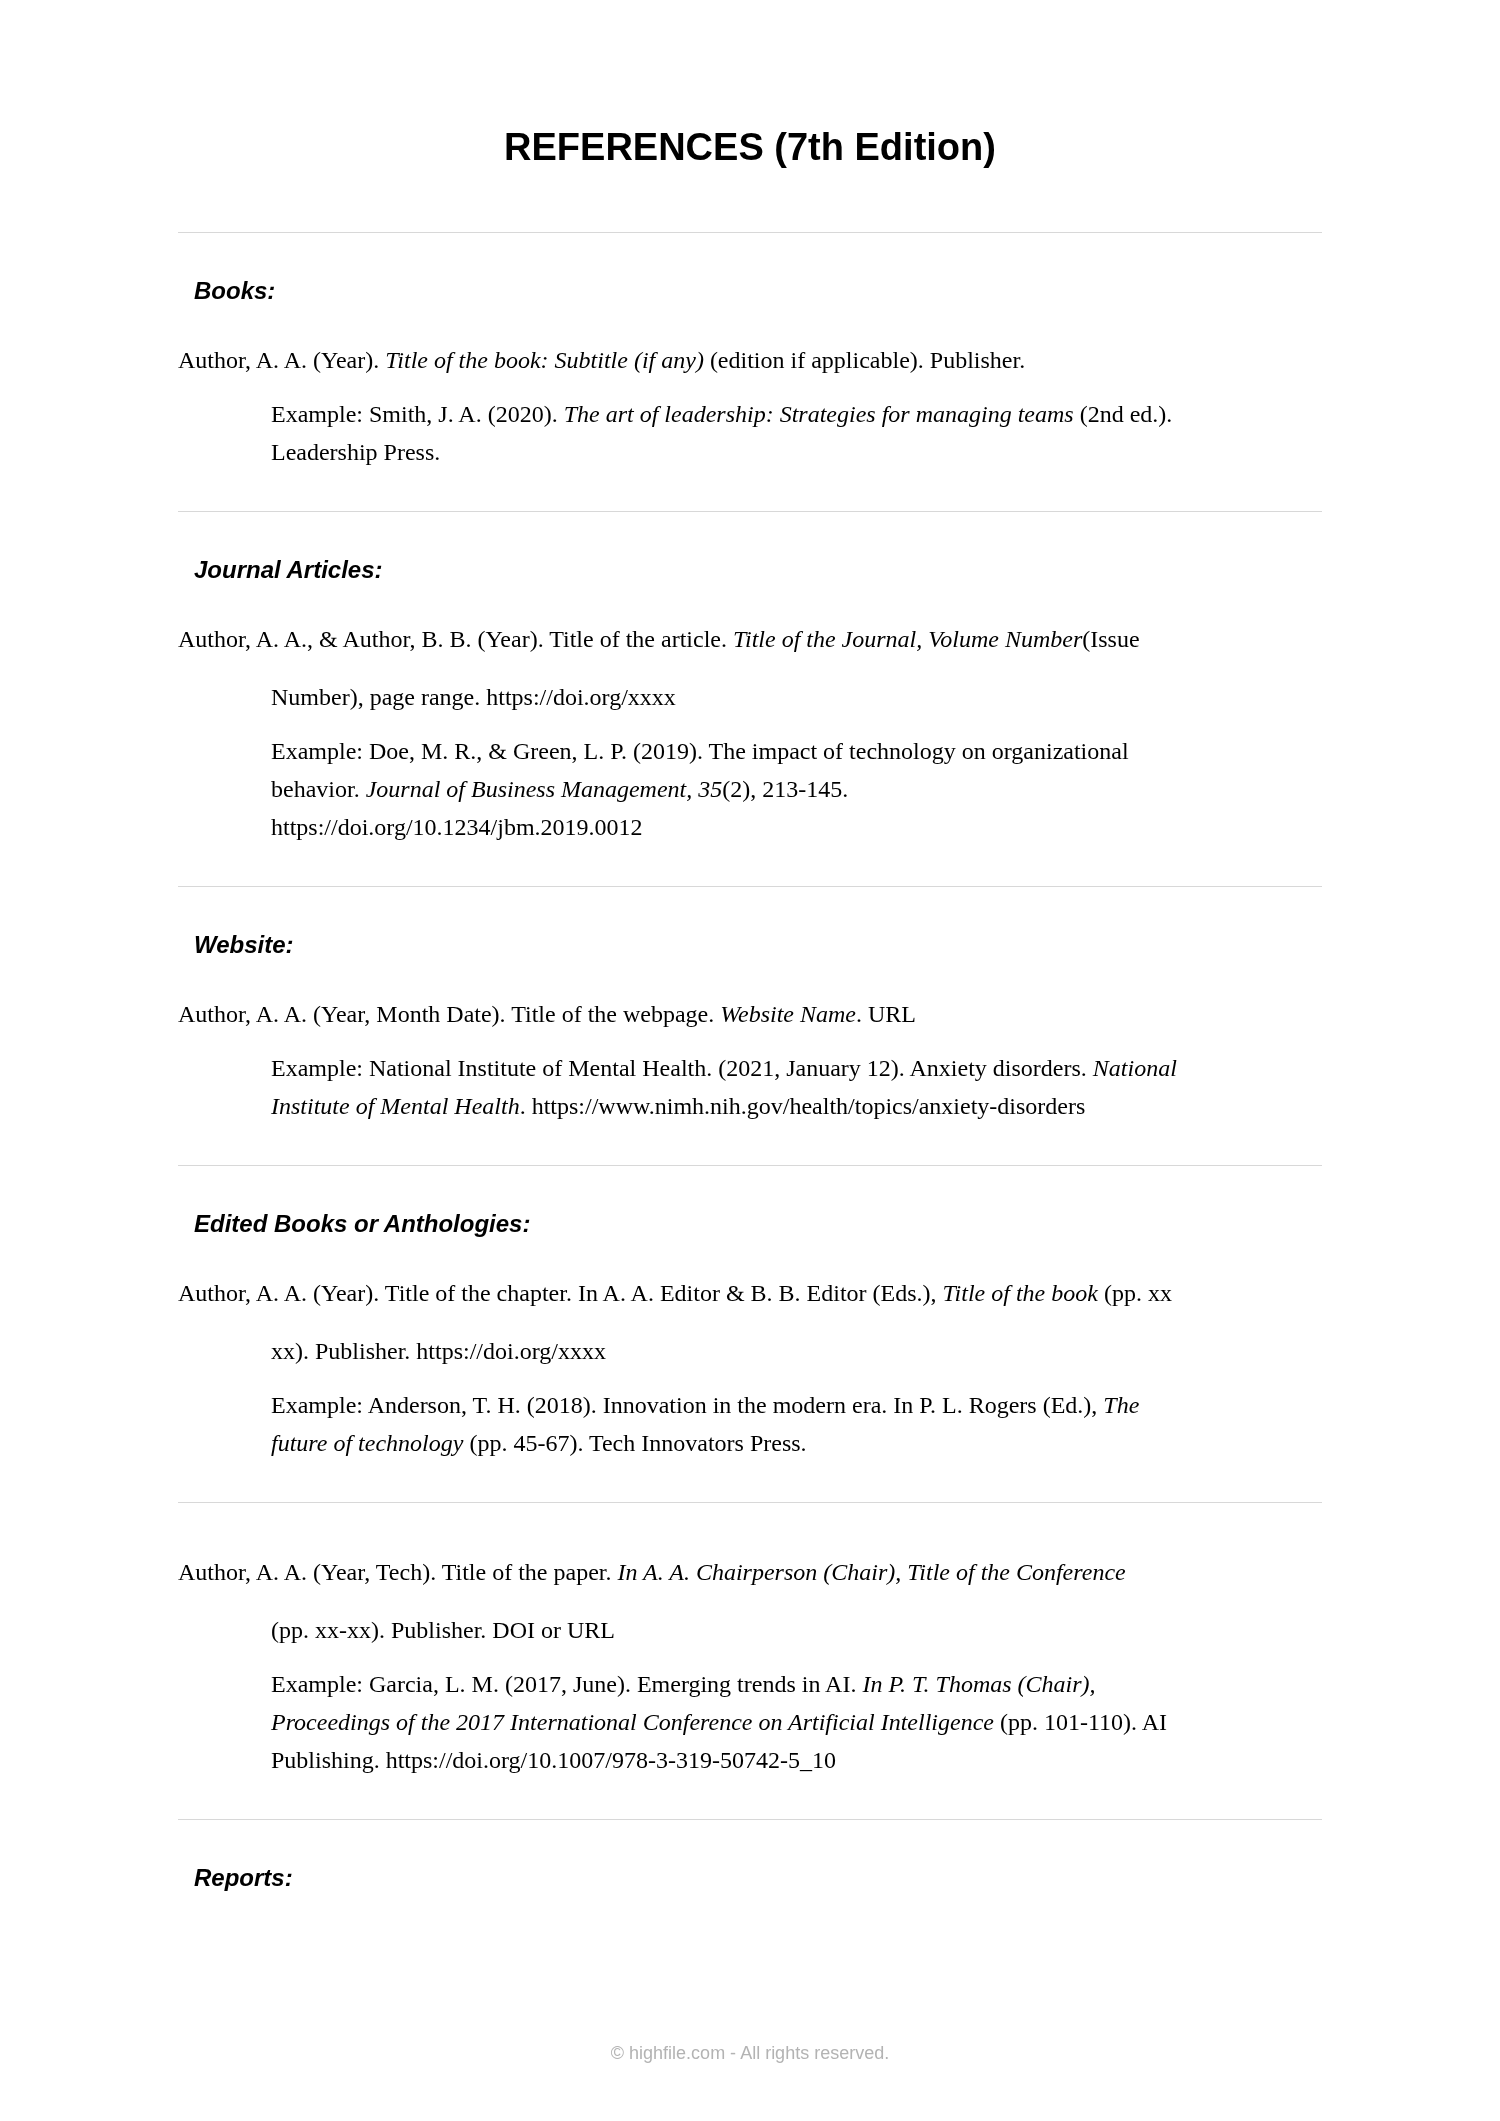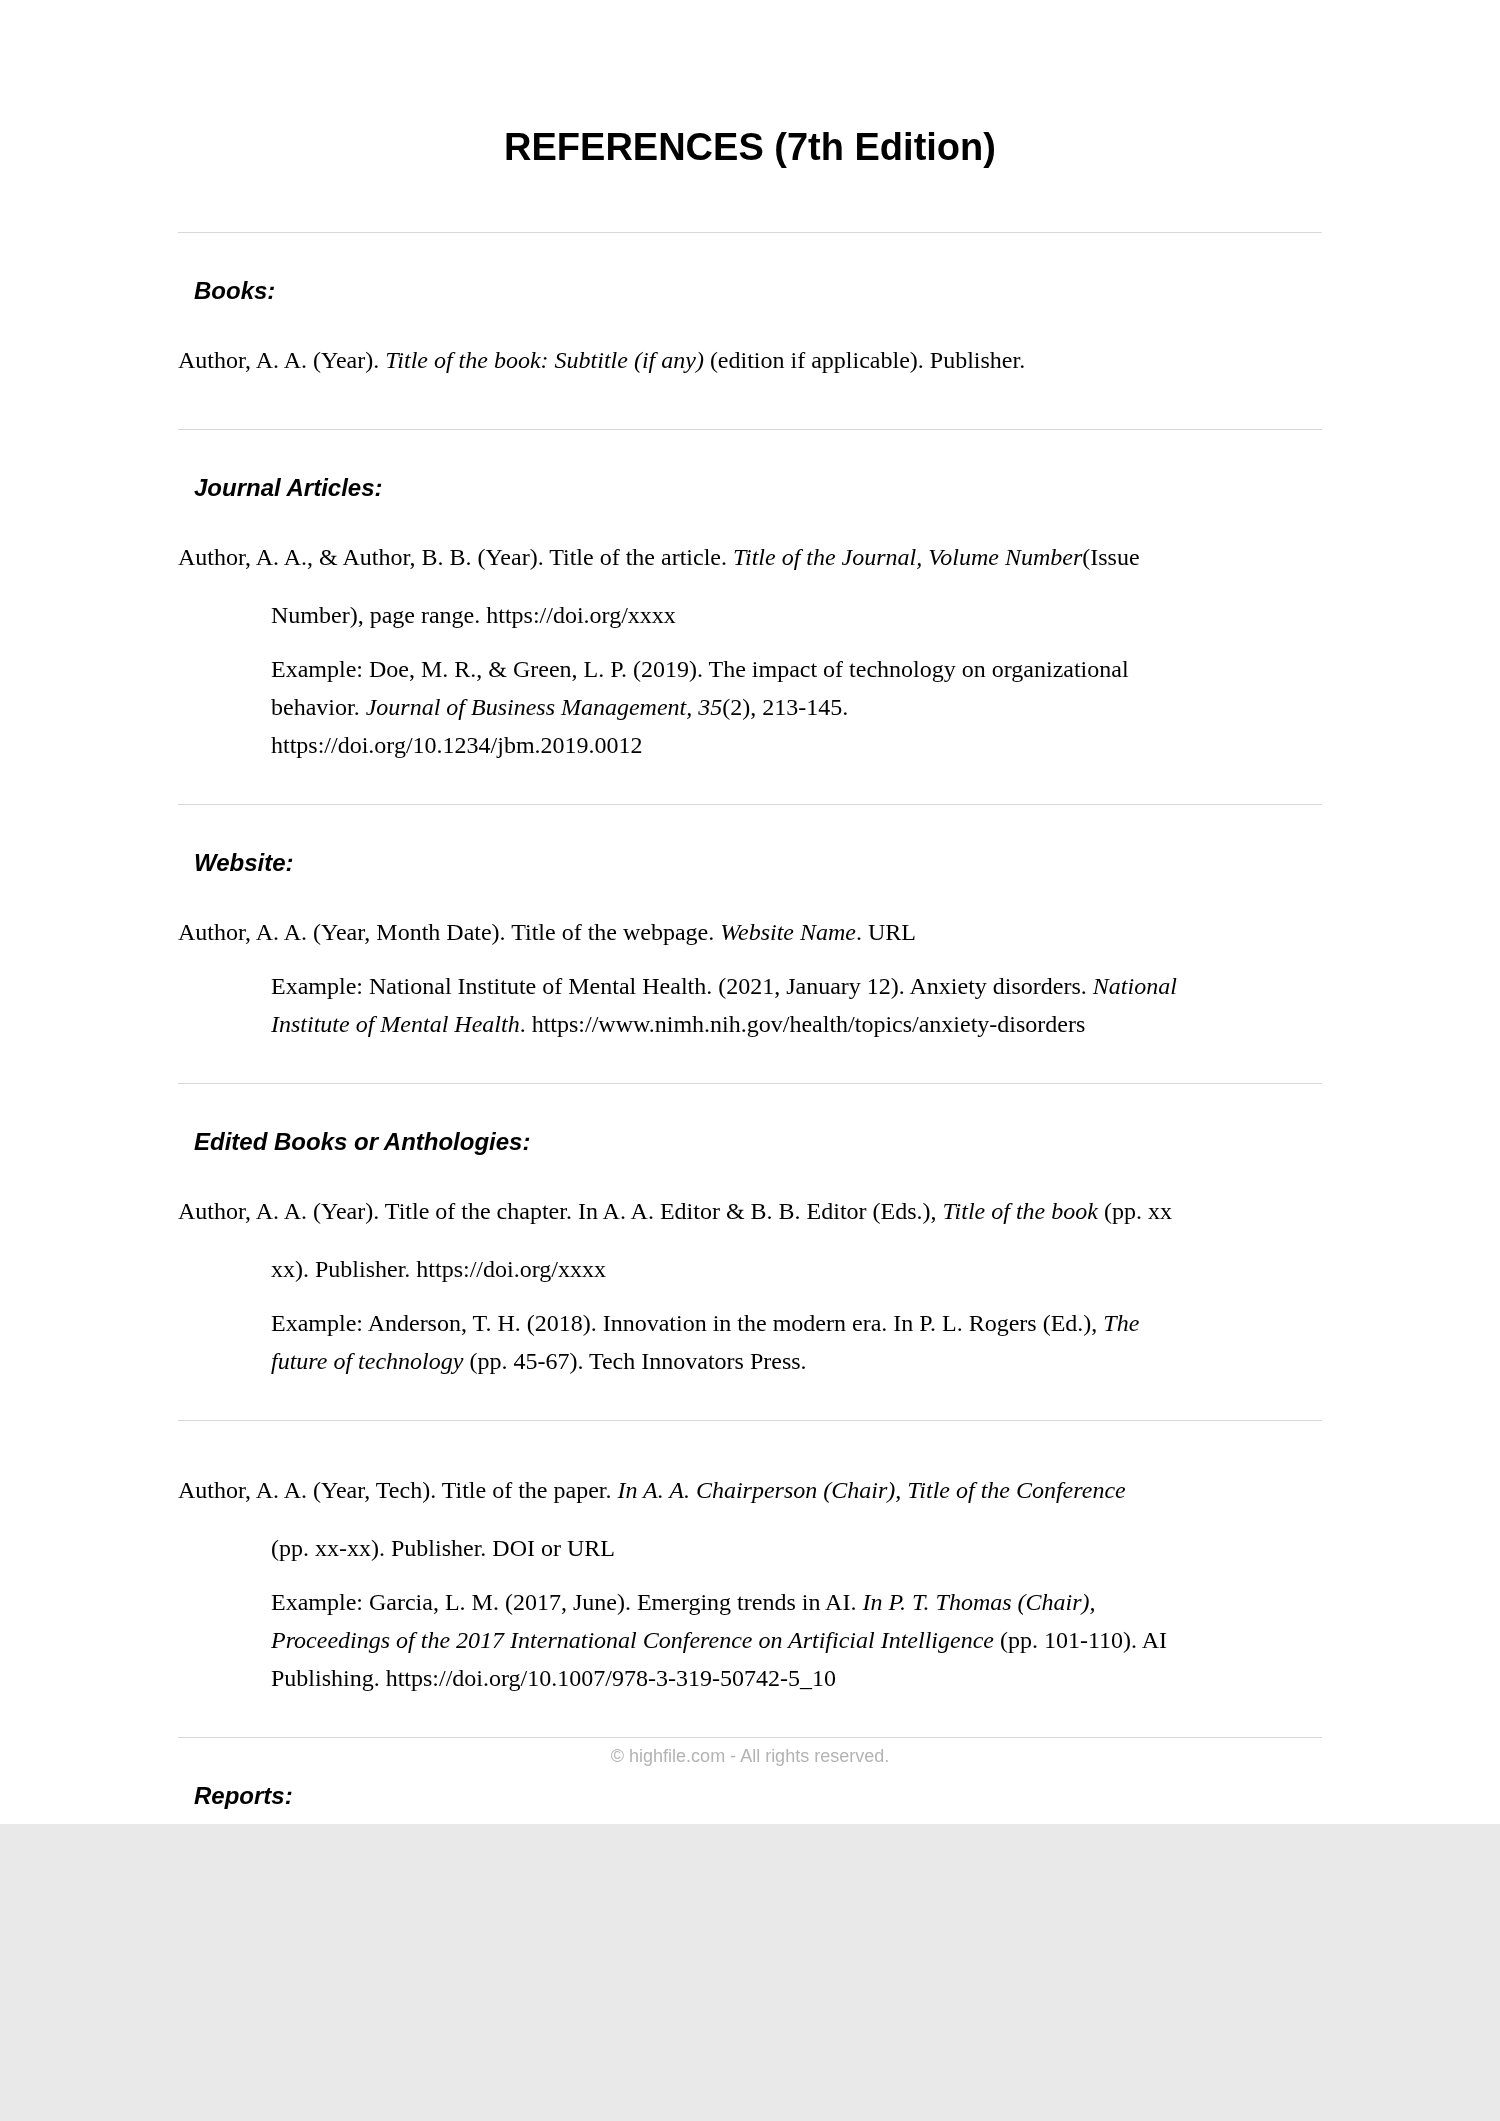--- a/index.html
+++ b/index.html
@@ -3,21 +3,21 @@
 <meta charset="utf-8">
 <style>
   :root{
     --text:#000000;
     --divider:#d8d8d8;
     --footer:#b3b3b3;
     --bg:#ffffff;
   }
   html,body{margin:0;padding:0;background:#e9e9e9;}
   .page{
-    width:1500px;height:1824px;
+    width:1500px;height:2121px;
     background:var(--bg);
     position:relative;
     margin:0 auto;
     font-family:"Liberation Sans","DejaVu Sans",sans-serif;
     color:var(--text);
     overflow:hidden;
     box-sizing:border-box;
   }
   .content{padding:0 178px;}
   header.title-block{padding-top:118px;padding-bottom:56px;text-align:center;}
@@ -44,20 +44,21 @@
 <div class="page">
   <div class="content">
     <header class="title-block">
       <h1 class="doc-title">REFERENCES (7th Edition)</h1>
     </header>
     <main>
         <hr class="divider">
         <section class="ref-section">
           <h2 class="section-heading">Books:</h2>
           <p class="ref format"><span>Author, A. A. (Year). </span><em>Title of the book: Subtitle (if any)</em><span> (edition if applicable). Publisher.</span></p>
+          <p class="ref example"><span>Example: Smith, J. A. (2020). </span><em>The art of leadership: Strategies for managing teams</em><span> (2nd ed.).</span><br><span>Leadership Press.</span></p>
         </section>
         <hr class="divider">
         <section class="ref-section">
           <h2 class="section-heading">Journal Articles:</h2>
           <p class="ref format"><span>Author, A. A., &amp; Author, B. B. (Year). Title of the article. </span><em>Title of the Journal, Volume Number</em><span>(Issue</span><br><span>Number), page range. https://doi.org/xxxx</span></p>
           <p class="ref example"><span>Example: Doe, M. R., &amp; Green, L. P. (2019). The impact of technology on organizational</span><br><span>behavior. </span><em>Journal of Business Management, 35</em><span>(2), 213-145.</span><br><span>https://doi.org/10.1234/jbm.2019.0012</span></p>
         </section>
         <hr class="divider">
         <section class="ref-section">
           <h2 class="section-heading">Website:</h2>

